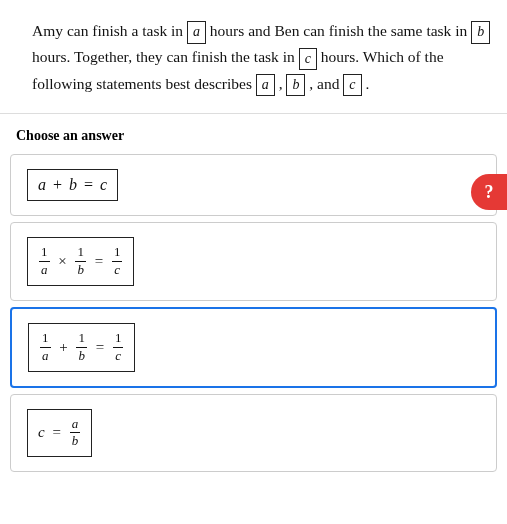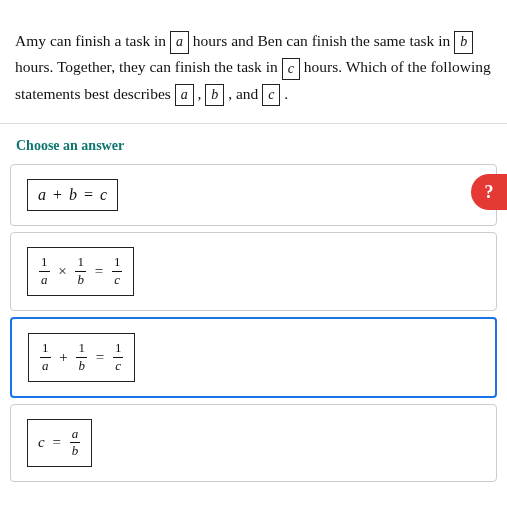--- a/index.html
+++ b/index.html
@@ -7,24 +7,23 @@
       width: 507px;
       min-height: 524px;
       background: #fff;
       font-family: Georgia, 'Times New Roman', serif;
       font-size: 16px;
       color: #111;
       position: relative;
     }
 
     .problem-area {
-      padding: 18px 16px 16px 15px;
+      padding: 18px 16px 16px 32px;
       line-height: 1.65;
       border-bottom: 1px solid #ddd;
-      margin-top: 10px;
     }
 
     .problem-text {
       font-size: 15.5px;
       line-height: 1.7;
     }
 
     .var-box {
       display: inline-block;
       border: 1.5px solid #222;
@@ -33,21 +32,21 @@
       font-size: 14px;
       line-height: 1.3;
       vertical-align: middle;
       background: #fff;
     }
 
     .choose-label {
       padding: 14px 8px 10px 16px;
       font-size: 14px;
       font-weight: bold;
-      color: #0f766e;
+      color: #000000;
     }
 
     .answers-area {
       padding: 0 10px;
       display: flex;
       flex-direction: column;
       gap: 6px;
     }
 
     .answer-option {

